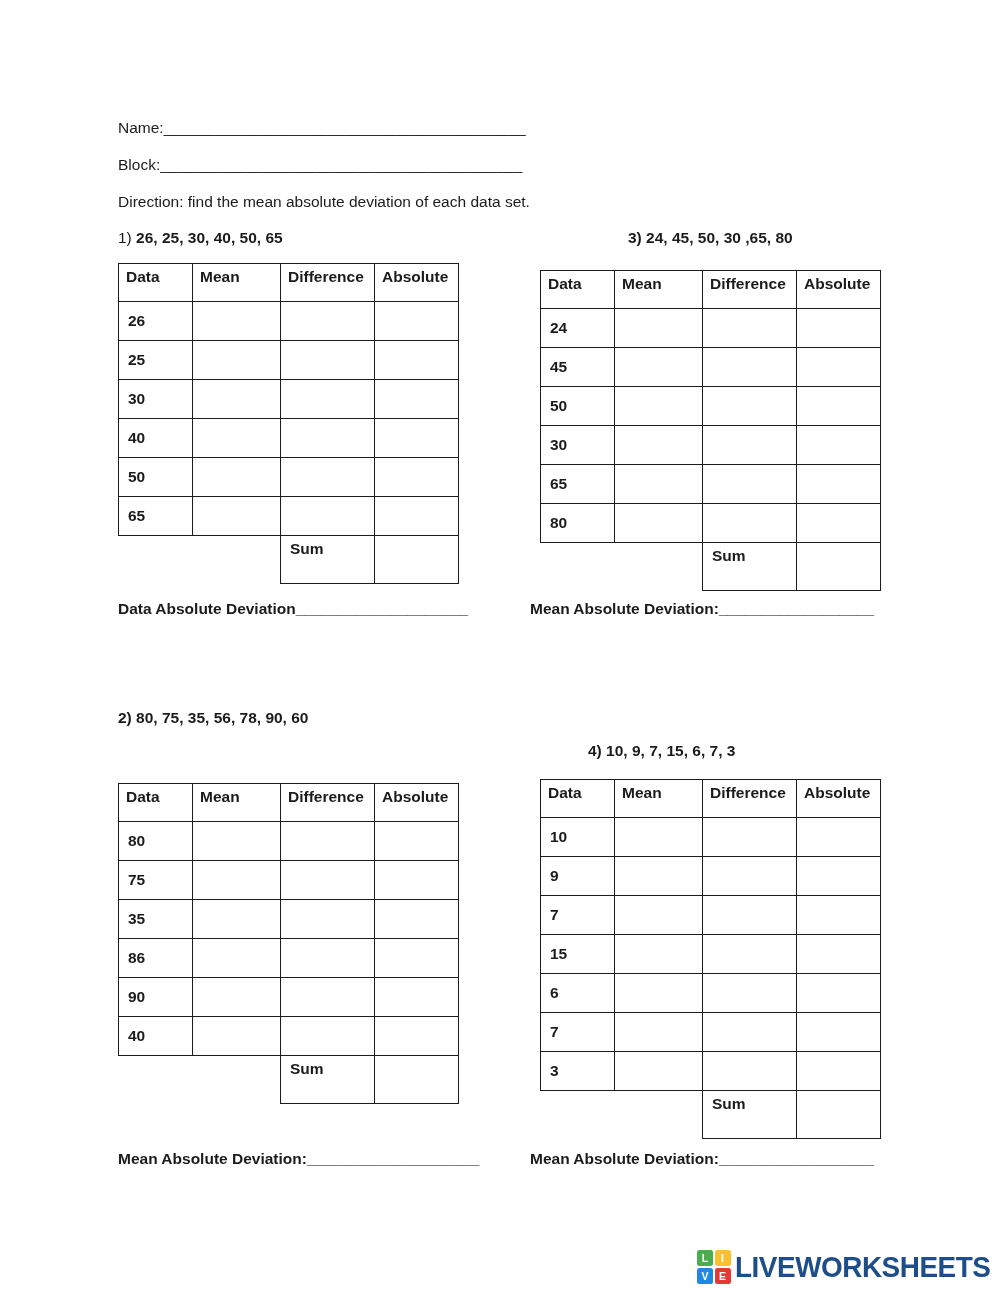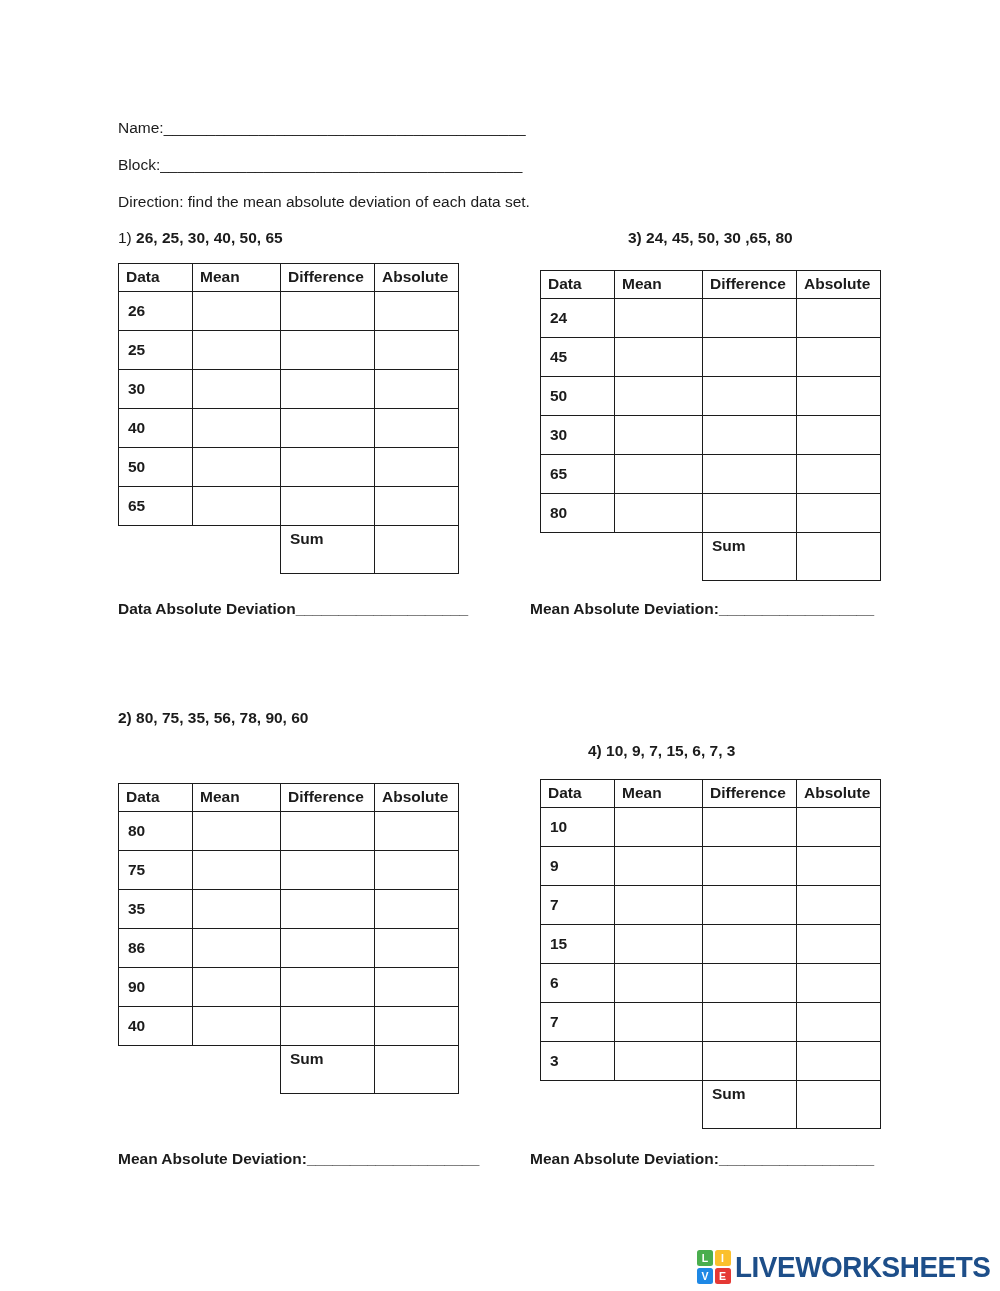--- a/index.html
+++ b/index.html
@@ -36,21 +36,21 @@
 
   table.mad-table { border-collapse: collapse; table-layout: fixed; }
   table.mad-table th, table.mad-table td {
     border: 1.5px solid #1c1c1c;
     font-size: 15.5px;
     text-align: left;
     padding: 0;
   }
   table.mad-table th {
     height: 24px;
-    padding: 1px 4px 2px 7px;
+    padding: 1px 4px 12px 7px;
     font-weight: bold;
     vertical-align: middle;
   }
   table.mad-table td.data-cell {
     height: 38px;
     padding-left: 9px;
     font-weight: bold;
     vertical-align: middle;
   }
   table.mad-table td.blank-cell { height: 38px; }

